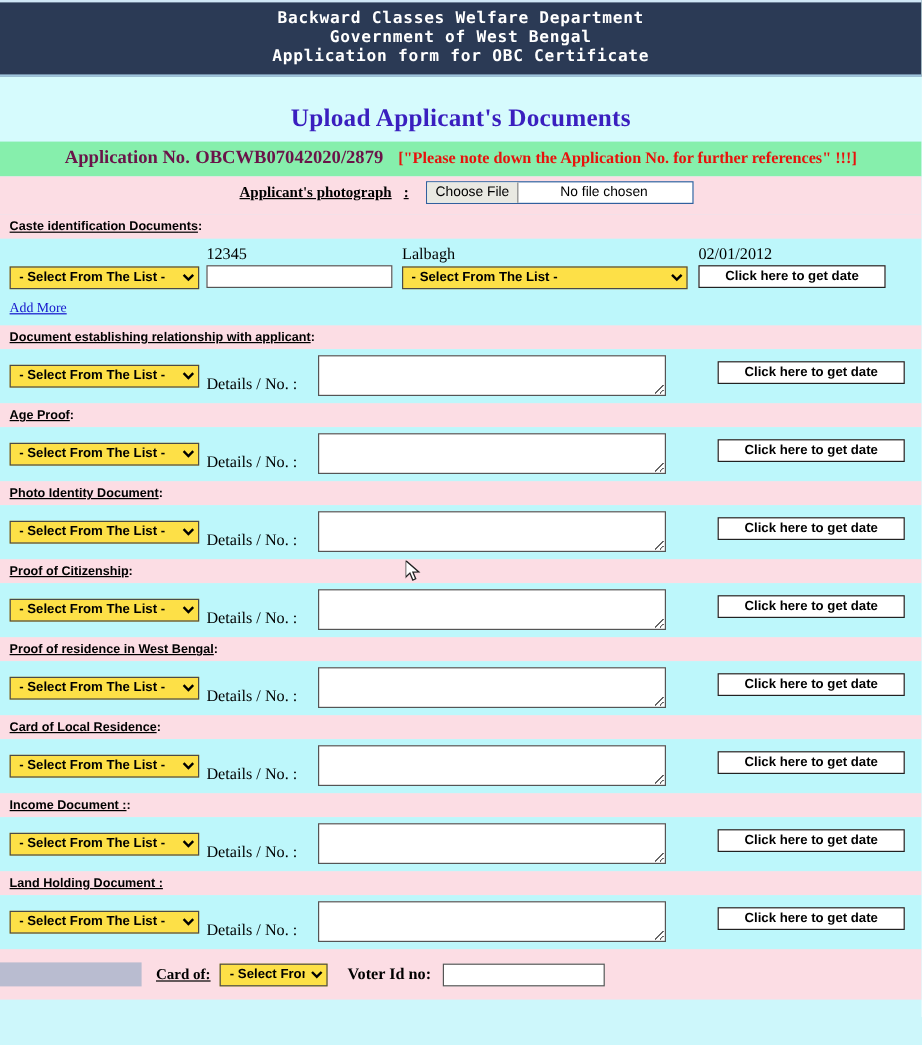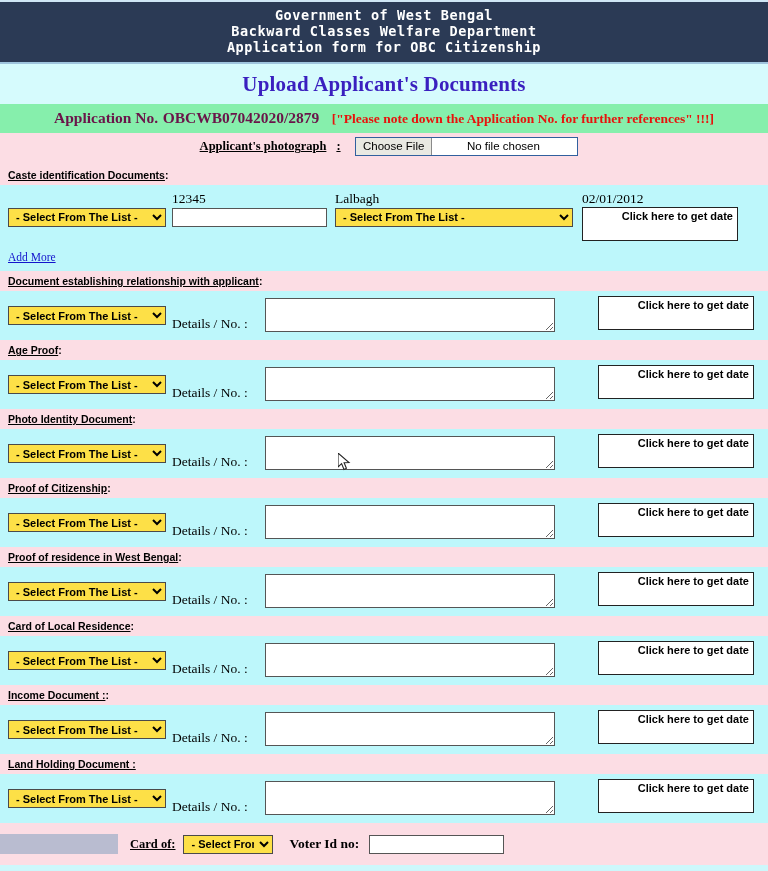--- a/index.html
+++ b/index.html
@@ -37,21 +37,21 @@
     font-size: 13.5px;
     font-weight: bold;
     letter-spacing: 0.6px;
     line-height: 16px;
     white-space: nowrap;
   }
 
   .title-band {
     background: #d6fbfd;
     text-align: center;
-    padding: 8px 0 7px 0;
+    padding: 22px 0 7px 0;
   }
   .page-title {
     color: #3a1fbf;
     font-family: "Liberation Serif", serif;
     font-size: 21px;
     font-weight: bold;
     letter-spacing: 0.2px;
   }
 
   .appno-band {
@@ -196,26 +196,26 @@
   input.cert-inp { width: 155px; }
   input.voter-inp { width: 135px; }
 
   .date-btn {
     font-family: "Liberation Sans", sans-serif;
     font-size: 11px;
     font-weight: bold;
     color: #000;
     background: #ffffff;
     border: 1px solid #222222;
-    height: 34px;
+    height: 19px;
     line-height: 17px;
     box-sizing: border-box;
     padding: 0 4px;
     width: 156px;
-    text-align: right;
+    text-align: center;
     display: inline-block;
     white-space: nowrap;
     overflow: hidden;
   }
 
   .add-more {
     display: inline-block;
     margin: 6px 0 0 8px;
     color: #1414cc;
     font-family: "Liberation Serif", serif;
@@ -299,23 +299,23 @@
     margin-left: 16px;
     margin-right: 10px;
   }
 </style>
 </head>
 <body>
 
 <div class="page">
 
   <div class="header-bar">
+    <div class="header-line">Backward Classes Welfare Department</div>
     <div class="header-line">Government of West Bengal</div>
-    <div class="header-line">Backward Classes Welfare Department</div>
-    <div class="header-line">Application form for OBC Citizenship</div>
+    <div class="header-line">Application form for OBC Certificate</div>
   </div>
 
   <div class="title-band">
     <span class="page-title">Upload Applicant's Documents</span>
   </div>
 
   <div class="appno-band">
     <span class="appno-text">Application No.</span>
     <span class="appno-text">OBCWB07042020/2879</span>
     <span class="appno-note">["Please note down the Application No. for further references" !!!]</span>

